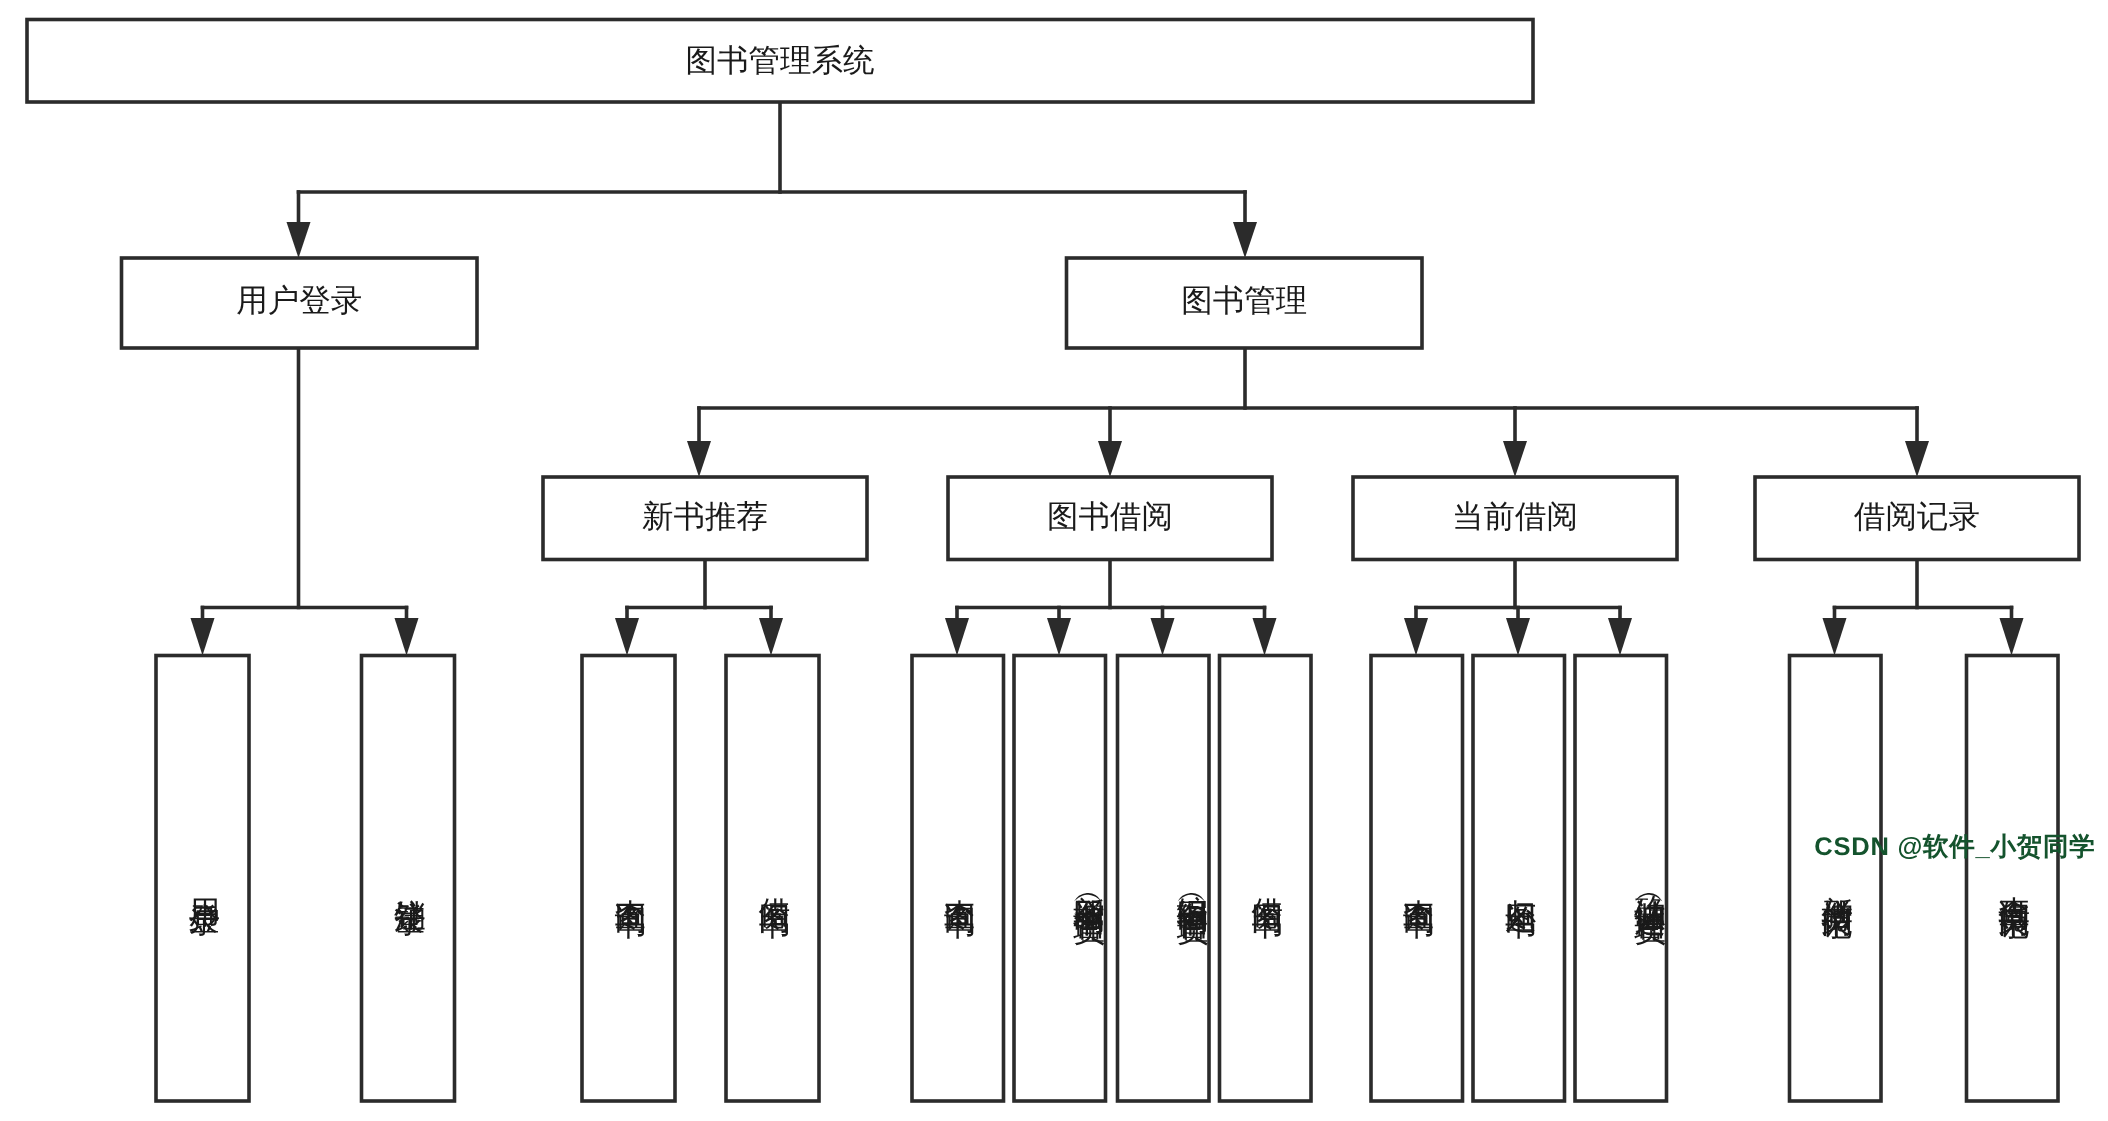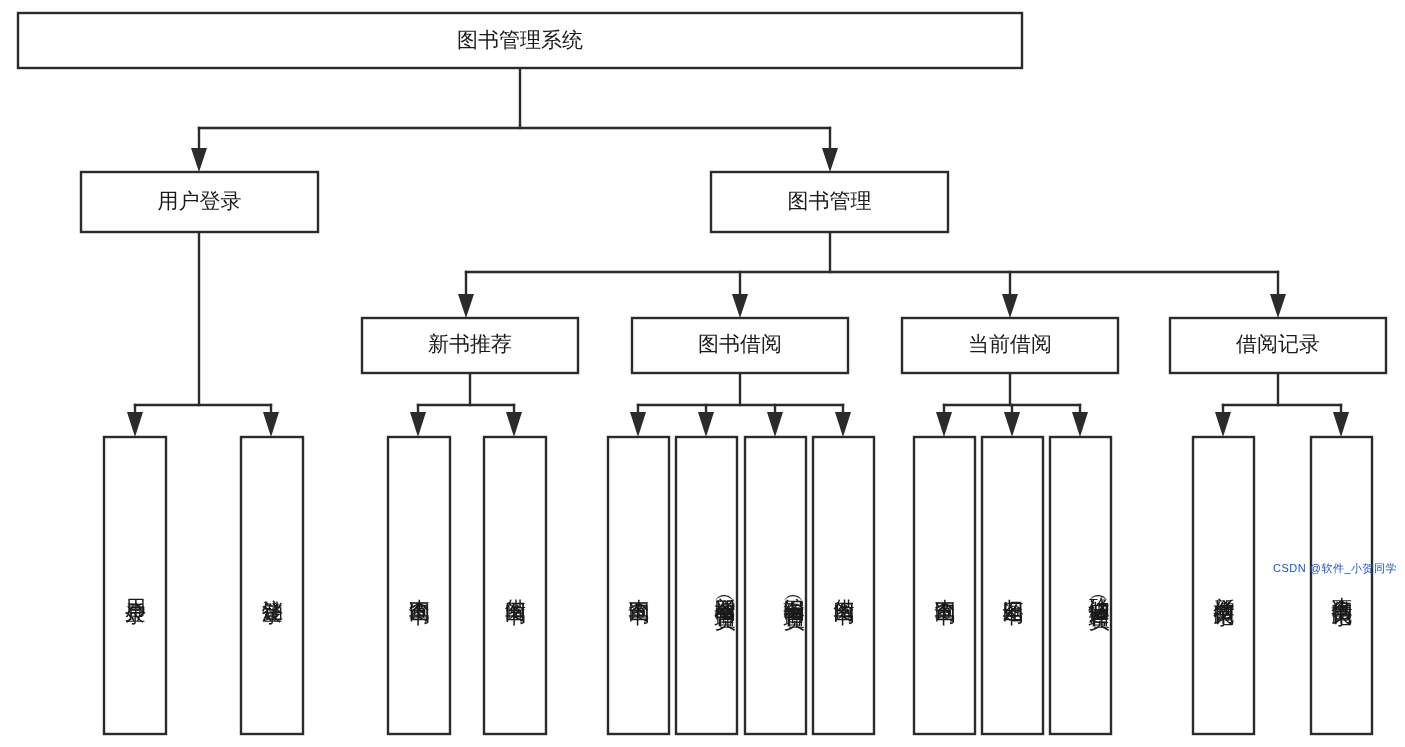--- a/index.html
+++ b/index.html
@@ -61,24 +61,25 @@
     justify-content: center;
     text-align: center;
     white-space: nowrap;
     pointer-events: none;
   }
   .watermark {
     position: absolute;
     right: 8px;
     bottom: 6px;
     font-family: "Liberation Sans", "DejaVu Sans", sans-serif;
-    font-size: 11px;
-    color: #1d4ed8;
+    font-size: 17px;
+    color: #14532d;
     letter-spacing: 0.5px;
     white-space: nowrap;
+    font-weight: bold;
   }
 </style>
 </head>
 <body>
 
 <div id="diagram-root">
 
   <svg id="tree-svg" viewBox="0 0 1405 747">
 
     <g>

